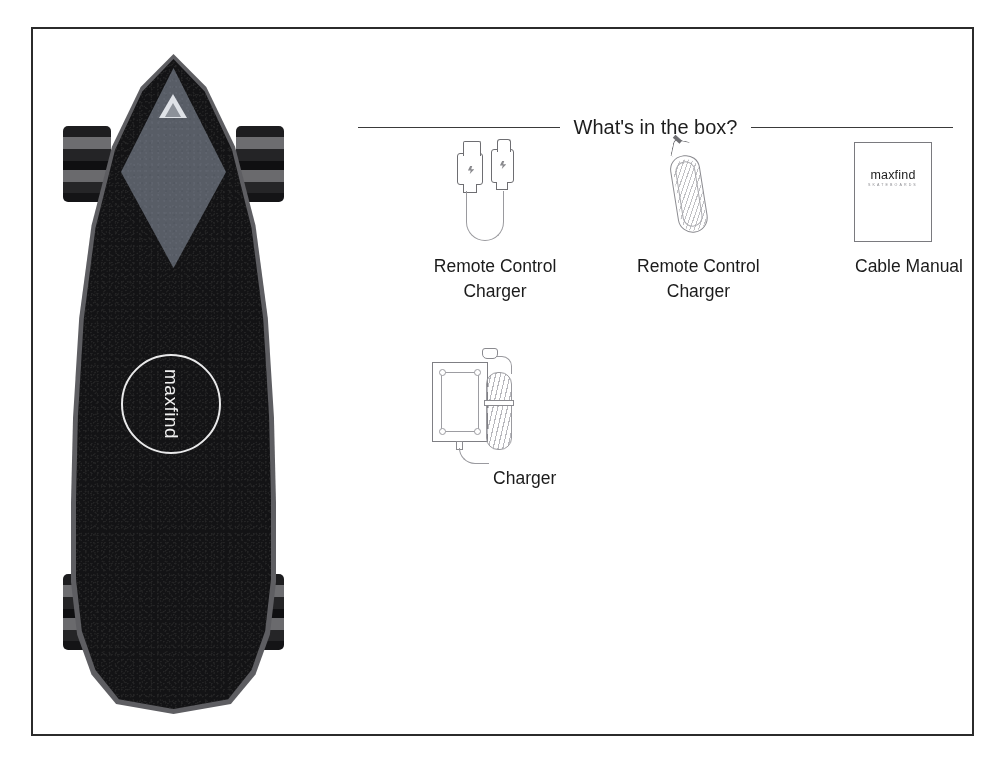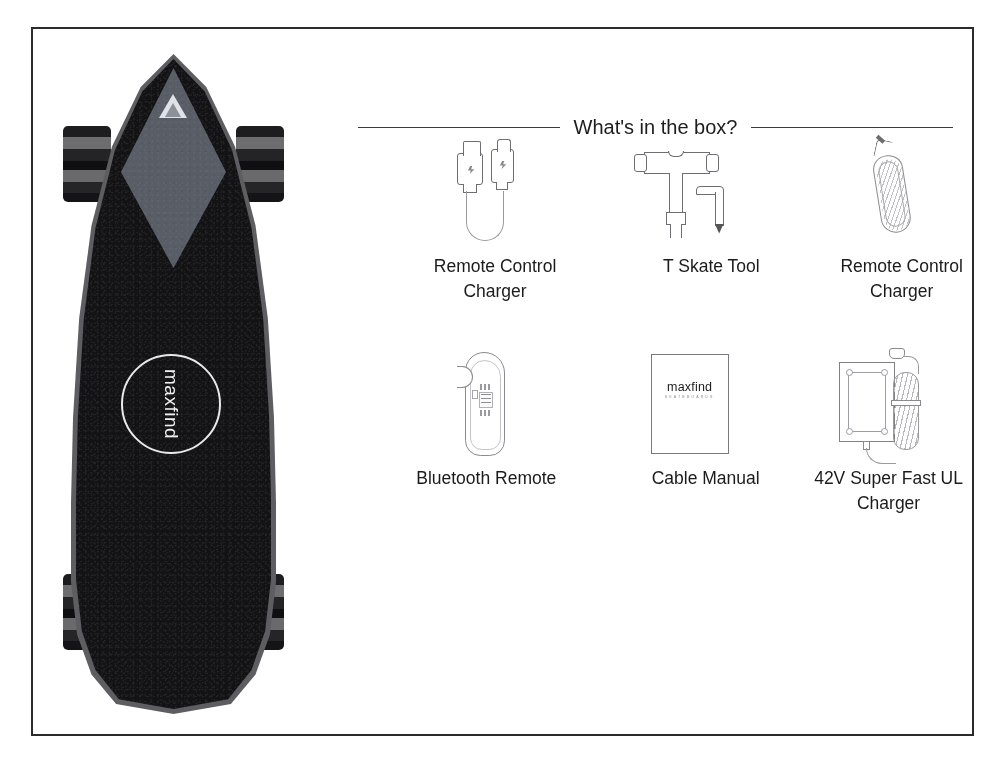--- a/index.html
+++ b/index.html
@@ -573,72 +573,36 @@
             <div class="usb-neckB"></div>
             <div class="usb-cable"></div>
           </div>
         </div>
         <div class="cell-label">
           <div>Remote Control</div>
           <div>Charger</div>
         </div>
       </div>
 
-      <div class="cell">
-        <div class="icon-box">
-          <div class="ic-ttool">
-            <div class="tt-bar"></div>
-            <div class="tt-notch"></div>
-            <div class="tt-capL"></div>
-            <div class="tt-capR"></div>
-            <div class="tt-shaft"></div>
-            <div class="tt-collar"></div>
-            <div class="tt-tip"></div>
-            <div class="tt-allen-h"></div>
-            <div class="tt-allen-v"></div>
-            <div class="tt-allen-pt"></div>
-          </div>
-        </div>
-        <div class="cell-label">
-          <div>T Skate Tool</div>
-        </div>
-      </div>
 
       <div class="cell">
         <div class="icon-box">
           <div class="ic-lanyard">
             <div class="ly-hook"></div>
             <div class="ly-loop"></div>
             <div class="ly-twist"></div>
             <div class="ly-loop2"></div>
           </div>
         </div>
         <div class="cell-label">
           <div>Remote Control</div>
           <div>Charger</div>
         </div>
       </div>
 
-      <div class="cell">
-        <div class="icon-box">
-          <div class="ic-remote">
-            <div class="rm-body"></div>
-            <div class="rm-inner"></div>
-            <div class="rm-notch"></div>
-            <div class="rm-side"></div>
-            <div class="rm-dots1"></div>
-            <div class="rm-screen"></div>
-            <div class="rm-bars"></div>
-            <div class="rm-dots2"></div>
-          </div>
-        </div>
-        <div class="cell-label">
-          <div>Bluetooth Remote</div>
-        </div>
-      </div>
 
 
       <div class="cell">
         <div class="icon-box">
           <div class="ic-manual">
             <div class="mn-page"></div>
             <div class="mn-logo">maxfind</div>
             <div class="mn-sub">SKATEBOARDS</div>
           </div>
         </div>
@@ -658,21 +622,20 @@
             <div class="bk-scr d"></div>
             <div class="bk-out"></div>
             <div class="bk-lead"></div>
             <div class="bk-coil"></div>
             <div class="bk-tie"></div>
             <div class="bk-upwire"></div>
             <div class="bk-conn"></div>
           </div>
         </div>
         <div class="cell-label">
-          <div>42V Super Fast UL</div>
           <div>Charger</div>
         </div>
       </div>
 
       <div class="cell empty"></div>
       <div class="cell empty"></div>
 
     </div>
   </div>
 </div>

